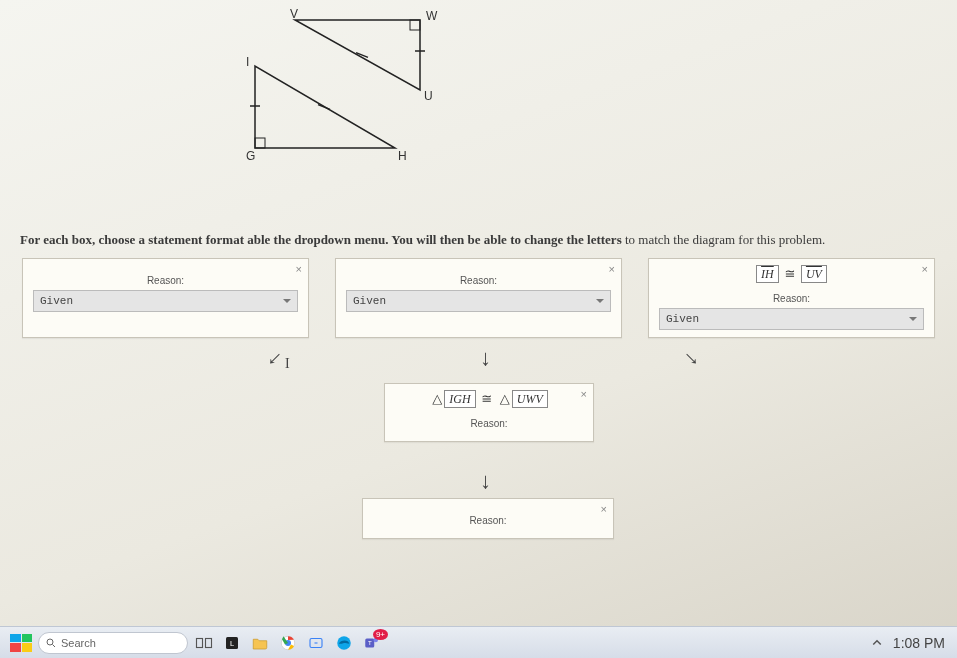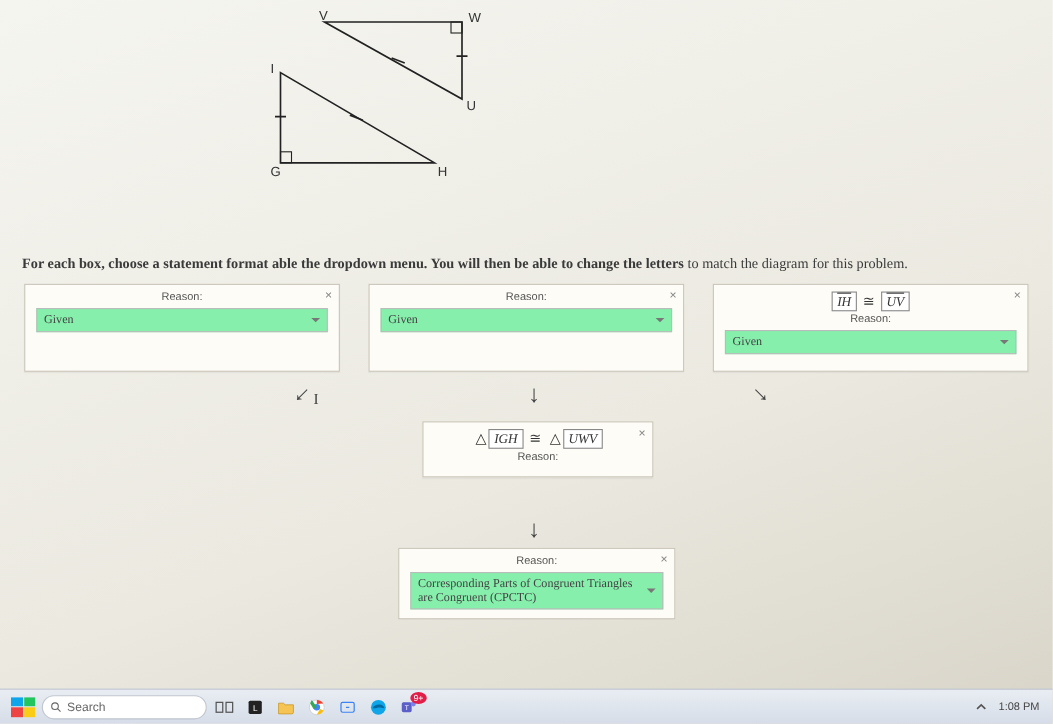--- a/index.html
+++ b/index.html
@@ -42,26 +42,26 @@
     font-family: Arial, sans-serif;
   }
   .stmt-line { text-align: center; font-size: 13px; color: #333; margin-bottom: 2px; white-space: nowrap; }
   .stmt-line .sym { margin: 0 2px; font-family: 'Times New Roman', serif; }
   .letterbox {
     display: inline-block; border: 1px solid #888; background: #fff;
     padding: 0 4px; min-width: 14px; font-size: 12px; line-height: 16px;
     font-style: italic; font-family: 'Times New Roman', serif;
   }
   .overline { text-decoration: overline; }
-  .reason-label { text-align: center; font-size: 10px; color: #555; margin-bottom: 4px; }
+  .reason-label { text-align: center; font-size: 10px; color: #555; margin-bottom: 4px; margin-top: 10px; }
   .reason-select {
-    width: 100%; border: 1px solid #bbb; background: #86efac;
+    width: 100%; border: 1px solid #bbb; background: #e5e5e5;
     font-size: 11px; padding: 3px 18px 3px 6px; color: #444;
     position: relative; cursor: pointer; height: 22px; line-height: 14px;
-    font-family: Liberation Serif, serif;
+    font-family: Liberation Mono, monospace;
   }
   .reason-select::after {
     content: ""; position: absolute; right: 6px; top: 50%; transform: translateY(-50%);
     border-left: 4px solid transparent; border-right: 4px solid transparent;
     border-top: 4px solid #777;
   }
 
   
   .arrow { position: absolute; font-size: 22px; color: #444; }
   .arrow.diag-r { left: 270px; top: 345px; transform: rotate(45deg); }
@@ -89,21 +89,21 @@
   .start-btn span:nth-child(3){background:#ef4444}
   .start-btn span:nth-child(4){background:#facc15}
   .search-box {
     height: 22px; width: 150px; background: #fff; border: 1px solid #c0c6d0;
     border-radius: 11px; display: flex; align-items: center; padding: 0 6px; gap: 4px;
     font-size: 11px; color: #666; text-align: center;
   }
   .tb-icon { width: 24px; height: 24px; display:flex; align-items:center; justify-content:center; cursor:pointer; font-size:14px; }
   .tb-icon svg { width: 18px; height: 18px; }
   .tb-spacer { flex: 1; }
-  .clock { font-size: 10px; color: #444; margin-right: 4px; white-space: nowrap; display:flex; align-items:center; gap:4px;}
+  .clock { font-size: 14px; color: #444; margin-right: 4px; white-space: nowrap; display:flex; align-items:center; gap:4px;}
   .badge { background:#e11d48; color:#fff; border-radius:50%; font-size:8px; padding:1px 3px;}
 
   .cursor-caret { position:absolute; left: 285px; top: 356px; font-size:14px; font-family: 'Times New Roman', serif; }
 </style>
 </head>
 <body>
 
 <div class="content">
 
   <div class="figure">
@@ -177,21 +177,20 @@
       <span class="sym">△</span><span class="letterbox">UWV</span>
     </div>
     <div class="reason-label">Reason:</div>
   </div>
 
   <div class="arrow down2">↓</div>
 
   <div class="proof-box box-final">
     <div class="close">×</div>
     <div class="reason-label">Reason:</div>
-    <div class="reason-select" style="height:auto; line-height:12px; padding-top:4px; padding-bottom:4px;">Corresponding Parts of Congruent Triangles are Congruent (CPCTC)</div>
   </div>
 
   <div class="taskbar">
     <div class="start-btn">
       <span></span>
         <span></span>
         <span></span>
         <span></span>
     </div>
     <div class="search-box">

